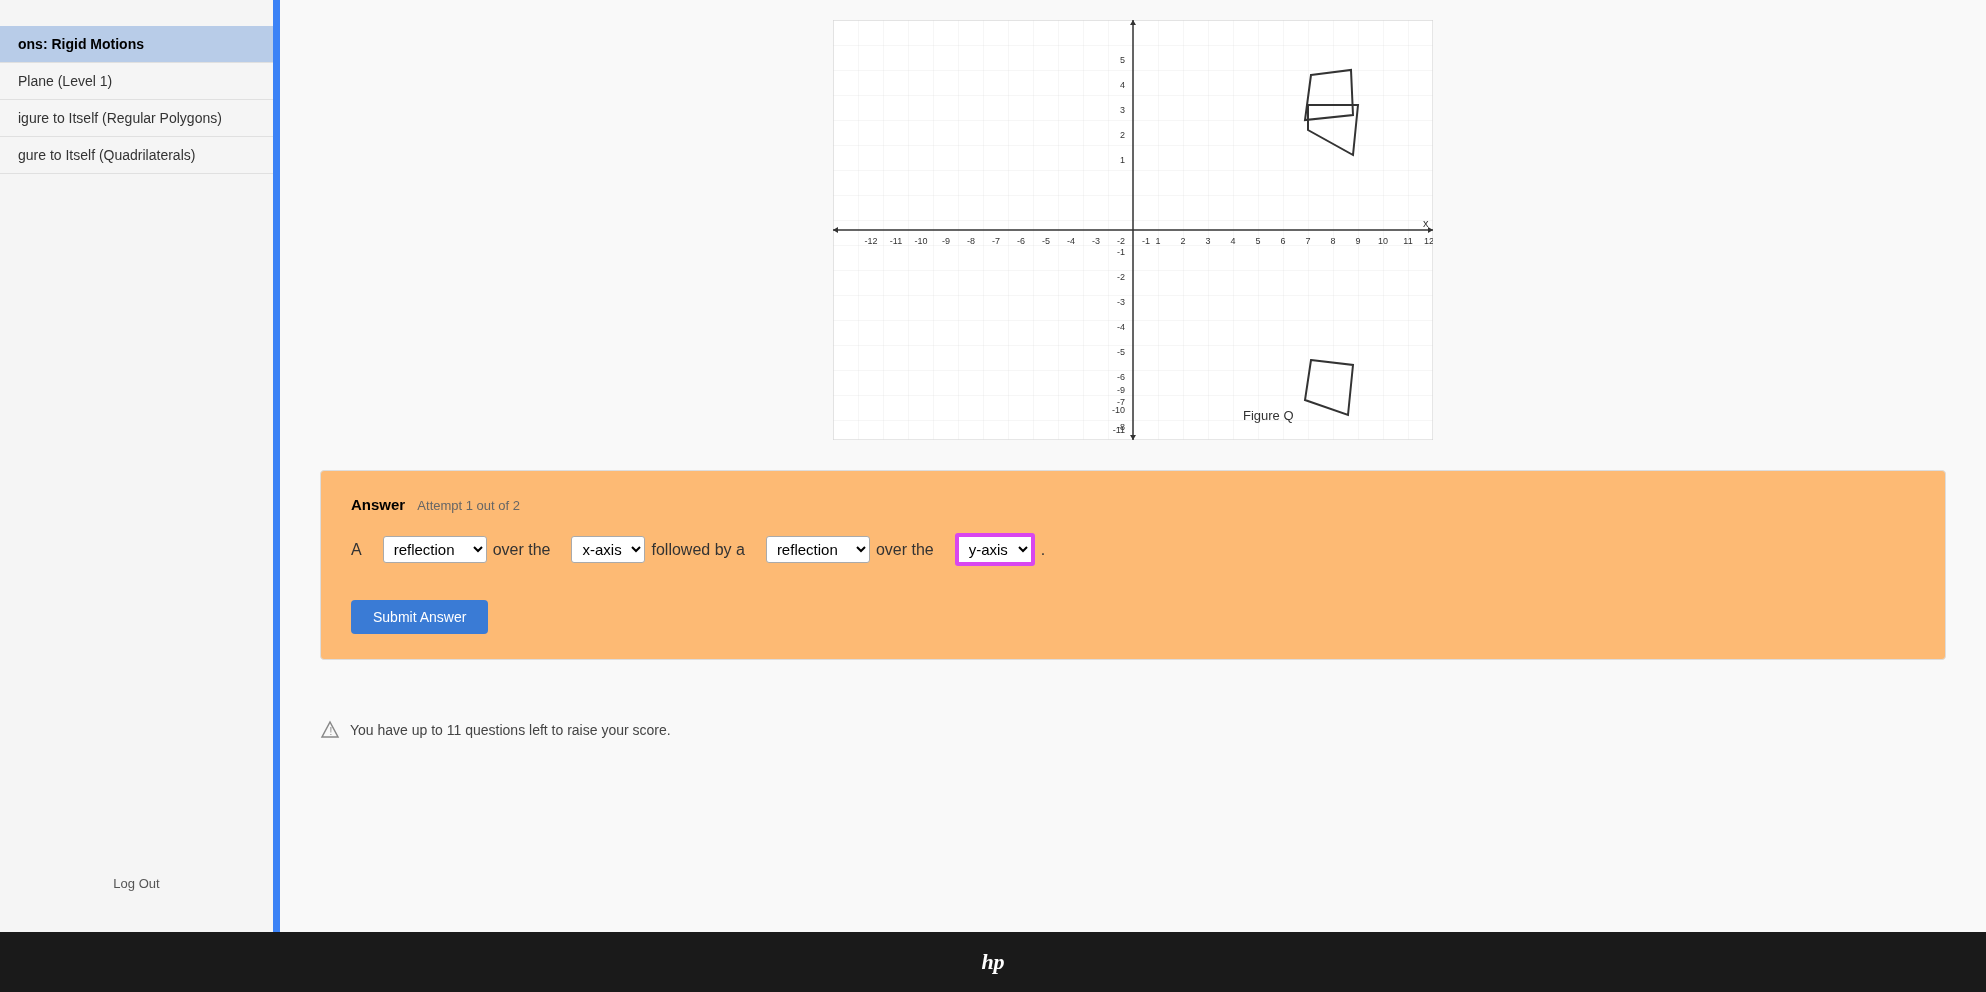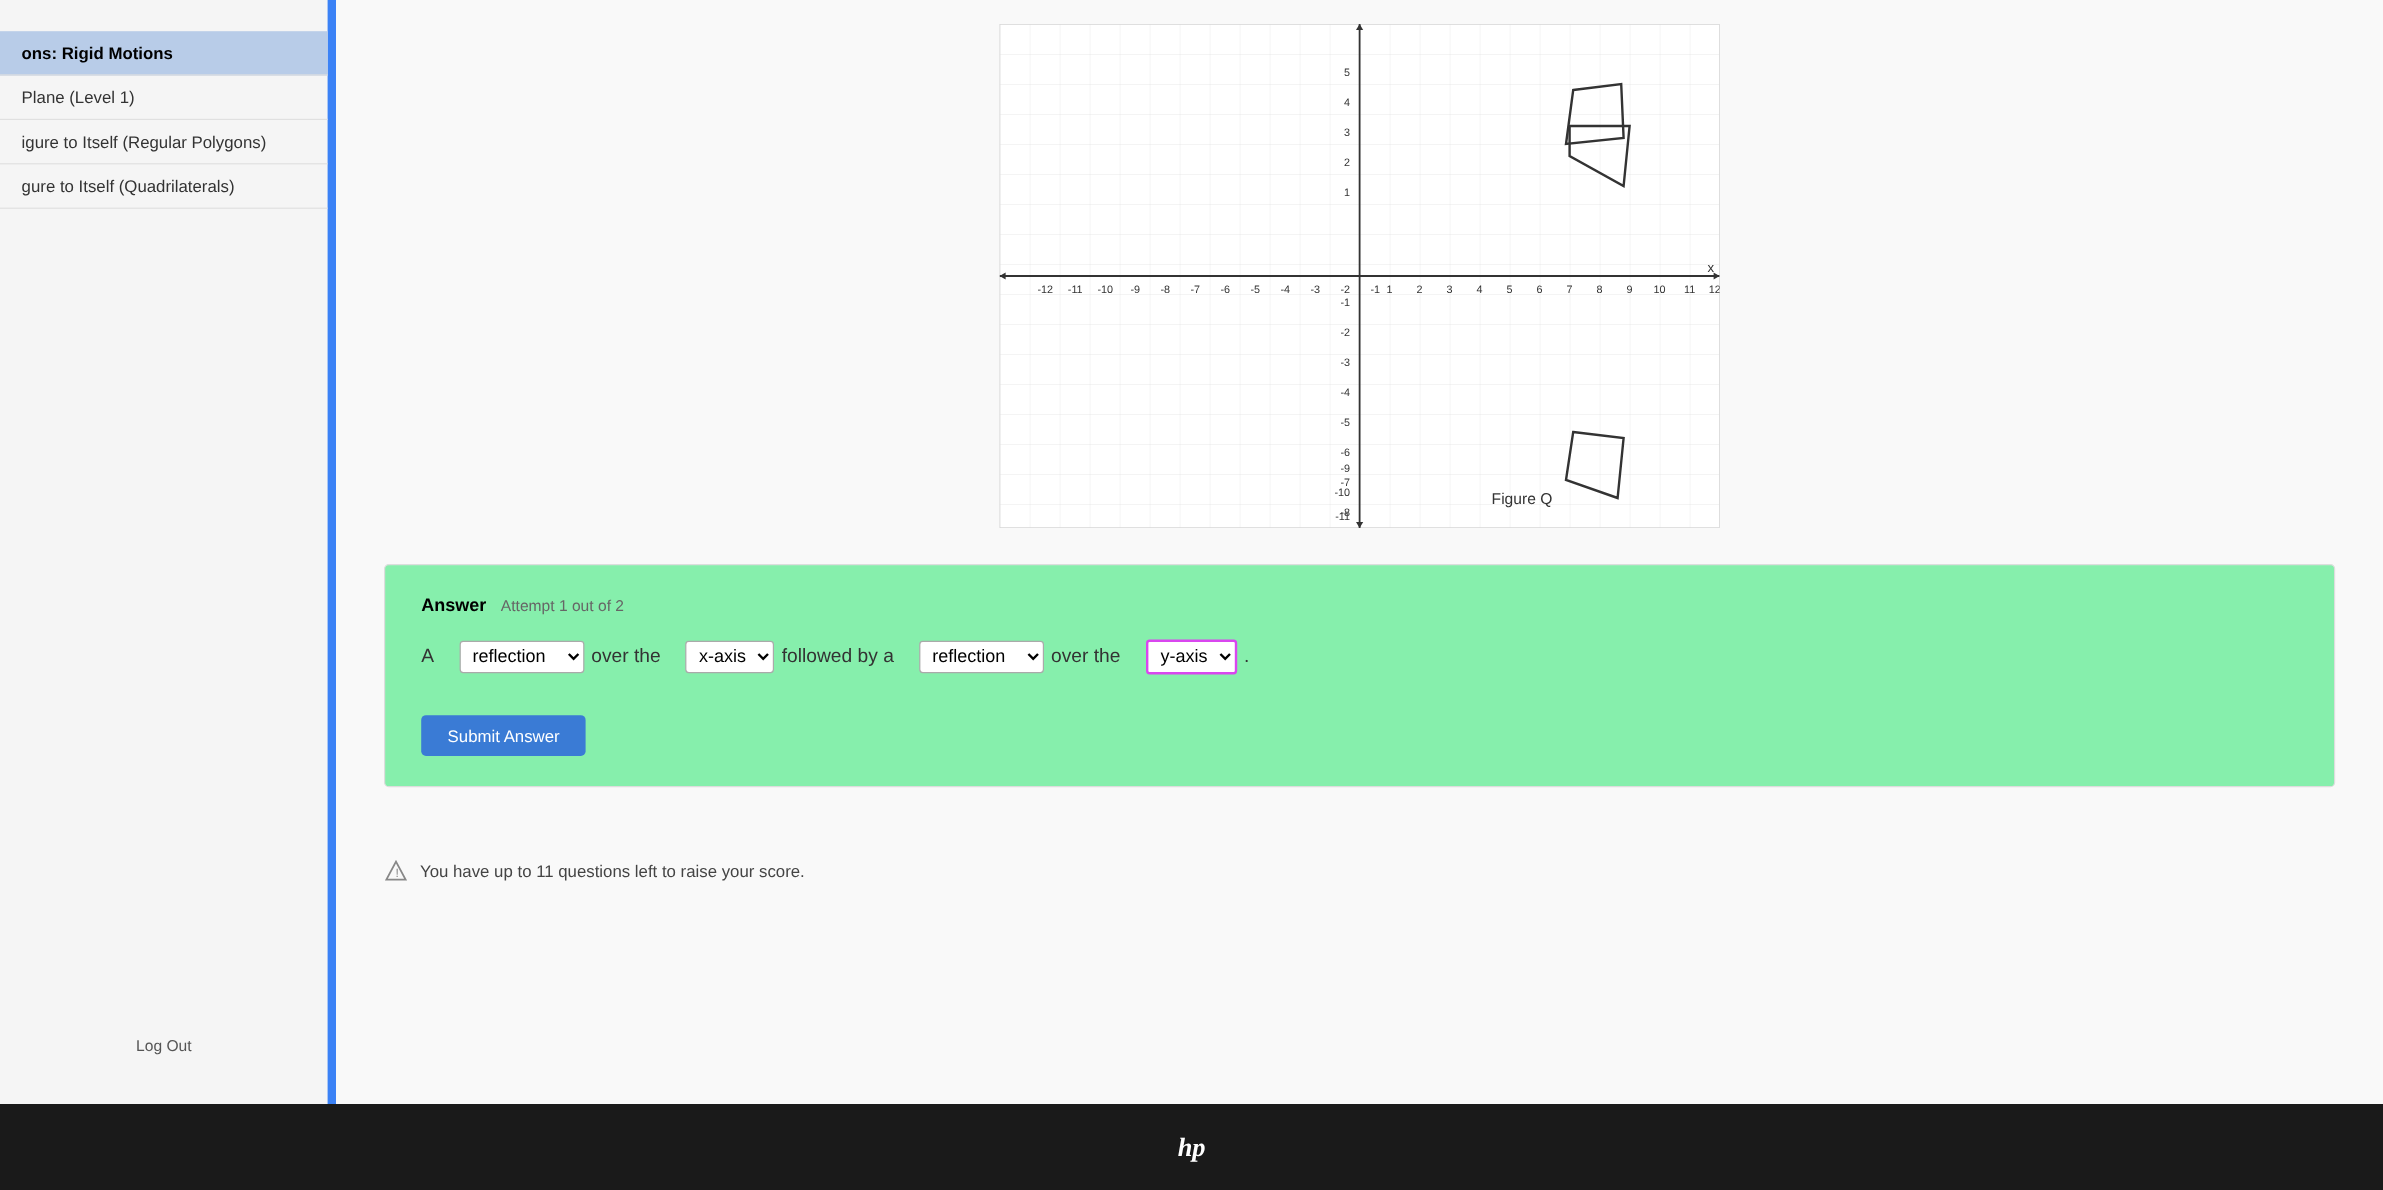--- a/index.html
+++ b/index.html
@@ -55,21 +55,21 @@
       display: flex;
       justify-content: center;
       margin-bottom: 30px;
     }
     .coordinate-plane {
       position: relative;
       width: 600px;
       height: 420px;
     }
     .answer-section {
-      background: #86efac;
+      background: #fdba74;
       border: 1px solid #ddd;
       border-radius: 4px;
       padding: 25px 30px;
       margin-bottom: 20px;
     }
     .answer-label {
       font-weight: bold;
       font-size: 15px;
       margin-bottom: 5px;
     }
@@ -91,22 +91,21 @@
     .answer-row select {
       font-size: 15px;
       border: 1px solid #aaa;
       border-radius: 3px;
       padding: 3px 6px;
       background: #fff;
       cursor: pointer;
       margin-left: 15px;
     }
     .answer-row select.highlighted {
-      border: 2px solid #d946ef;
-      text-align: center;
+      border: 4px solid #d946ef;
     }
     .submit-btn {
       display: inline-block;
       margin-top: 34px;
       background: #3a7bd5;
       color: #fff;
       border: none;
       border-radius: 4px;
       padding: 9px 22px;
       font-size: 14px;
@@ -120,21 +119,21 @@
       color: #444;
       margin-top: 30px;
       padding: 10px 0;
     }
     .warning-icon {
       width: 20px;
       height: 20px;
       color: #888;
     }
     .bottom-bar {
-      height: 72px;
+      height: 60px;
       background: #1a1a1a;
       display: flex;
       align-items: center;
       justify-content: center;
     }
     .hp-logo {
       color: #fff;
       font-size: 22px;
       font-style: italic;
       font-weight: bold;

